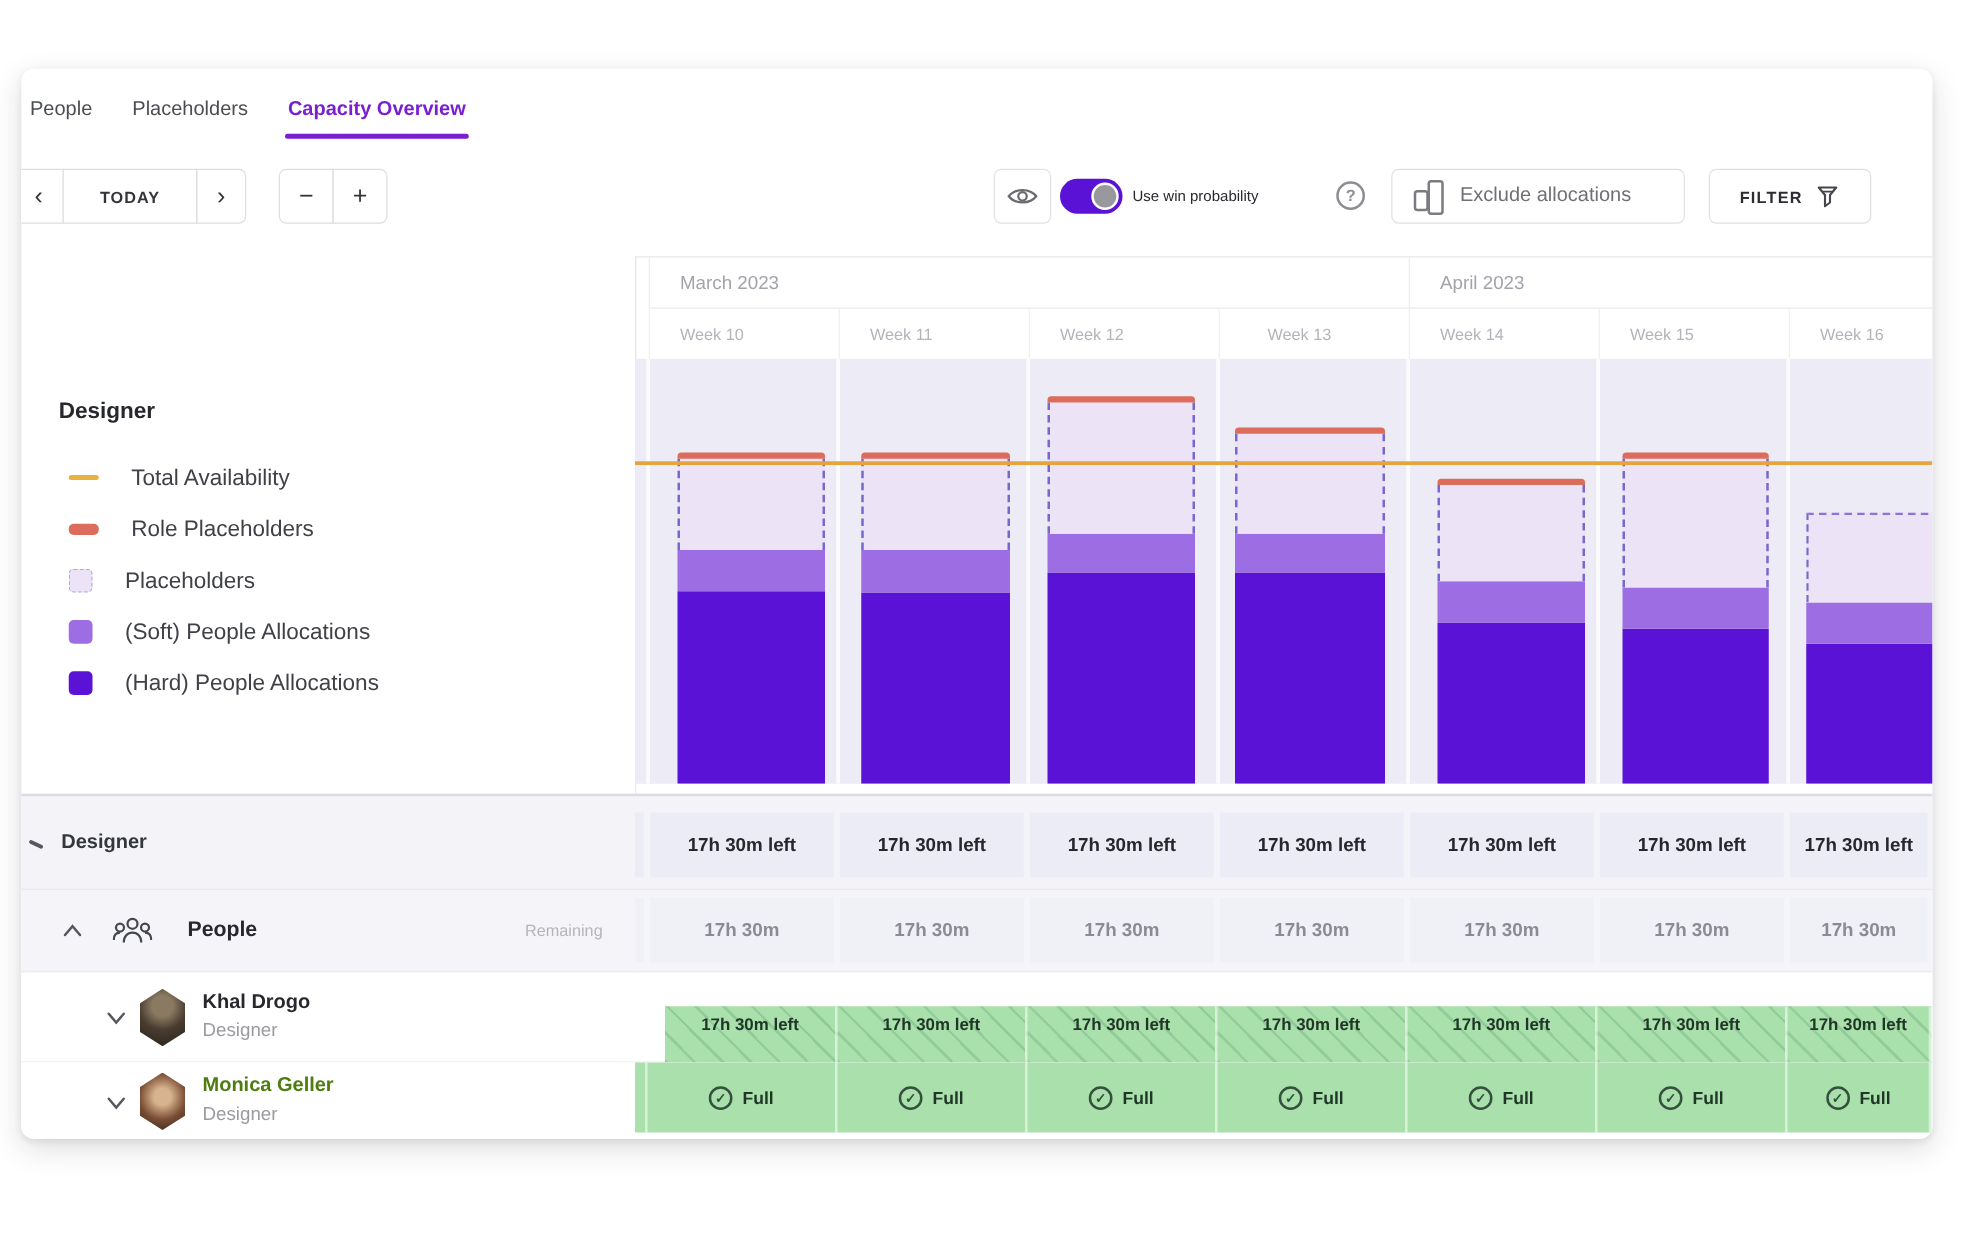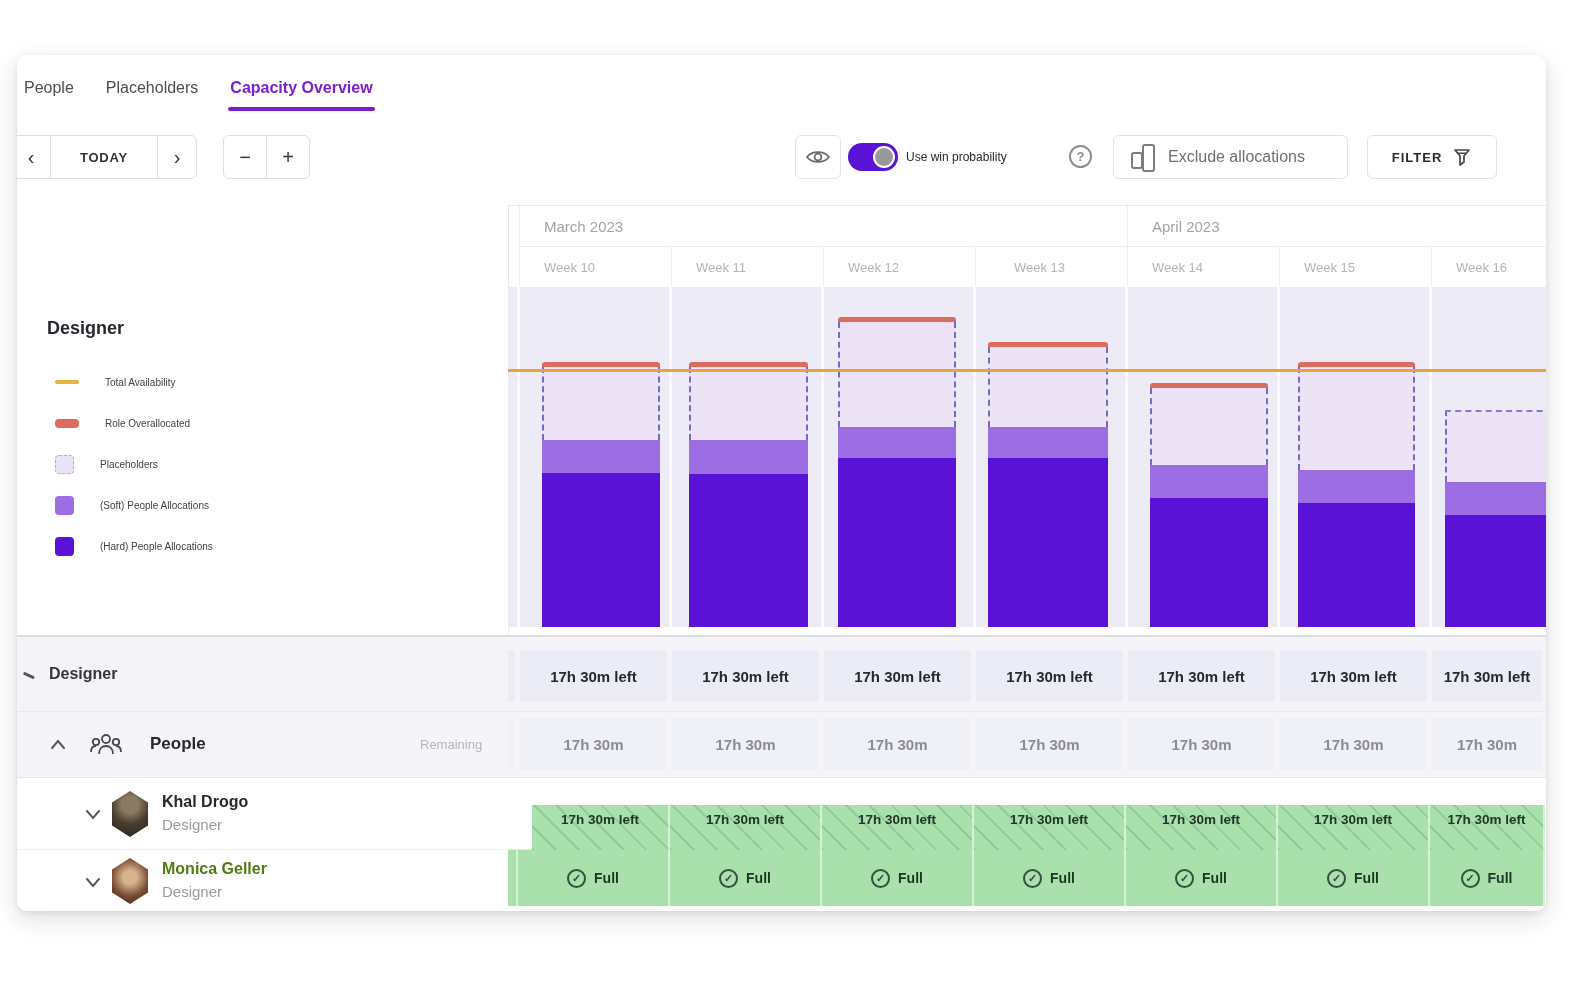--- a/index.html
+++ b/index.html
@@ -68,21 +68,21 @@
   .seg-ph.dashtop{border-top:2px dashed #8a74d8;}
   .seg-cap{background:#dc6c5c;border-radius:3px 3px 0 0;z-index:3;}
 
   
   .legend-title{position:absolute;left:30px;top:263px;font-size:18px;font-weight:bold;color:#26282e;}
   .legend-item{position:absolute;left:38px;display:flex;align-items:center;height:24px;}
   .legend-item .sw{width:24px;margin-right:26px;flex:0 0 auto;}
   .sw-line{height:4px;border-radius:2px;}
   .sw-thick{height:9px;border-radius:4px;}
   .sw-square{width:19px !important;height:19px;border-radius:4px;box-sizing:border-box;}
-  .legend-item .lbl{font-size:10px;color:#3f4147;white-space:nowrap;}
+  .legend-item .lbl{font-size:18px;color:#3f4147;white-space:nowrap;}
   .row-band{position:absolute;left:0;width:100%;box-sizing:border-box;}
   .cell{position:absolute;box-sizing:border-box;display:flex;align-items:center;justify-content:center;
         font-weight:bold;}
   .role-band{top:580px;height:77px;background:#f4f4f8;border-bottom:1px solid #e8e8ec;}
   .role-cell{background:#ebecf5;color:#26282e;font-size:15px;}
   .group-band{top:657px;height:66px;background:#f5f5f9;border-bottom:1px solid #e8e8ec;}
   .group-cell{background:#f0f1f7;color:#8b8b93;font-size:15px;}
   .member-band{background:#ffffff;border-bottom:1px solid #eeeef2;}
   .green-cell{color:#203728;font-size:13.5px;border-right:2px solid rgba(255,255,255,.55);}
   .green-solid{background:#a9e0ac;}
@@ -209,21 +209,21 @@
       </div>
 
   <div class="legend-title">Designer</div>
   <div id="legend">
         <div class="legend-item" style="top: 315px;">
           <span class="sw sw-line" style="background: rgb(232, 178, 63);"></span>
           <span class="lbl">Total Availability</span>
         </div>
         <div class="legend-item" style="top: 356px;">
           <span class="sw sw-thick" style="background: rgb(220, 108, 92);"></span>
-          <span class="lbl">Role Overallocated</span>
+          <span class="lbl">Role Placeholders</span>
         </div>
         <div class="legend-item" style="top: 397px;">
           <span class="sw sw-square" style="background: rgb(236, 227, 246); border: 1.5px dashed rgb(183, 166, 220);"></span>
           <span class="lbl">Placeholders</span>
         </div>
         <div class="legend-item" style="top: 438px;">
           <span class="sw sw-square" style="background: rgb(157, 110, 227);"></span>
           <span class="lbl">(Soft) People Allocations</span>
         </div>
         <div class="legend-item" style="top: 479px;">

